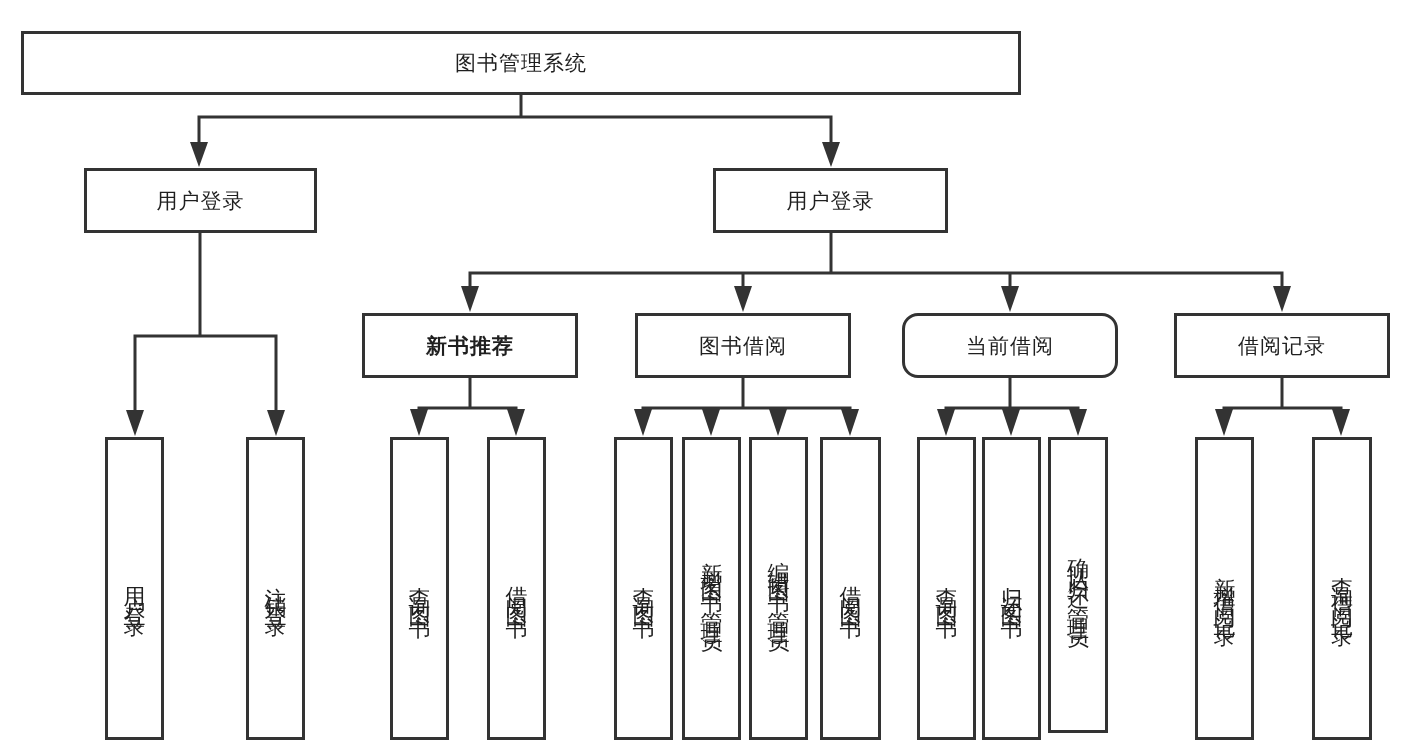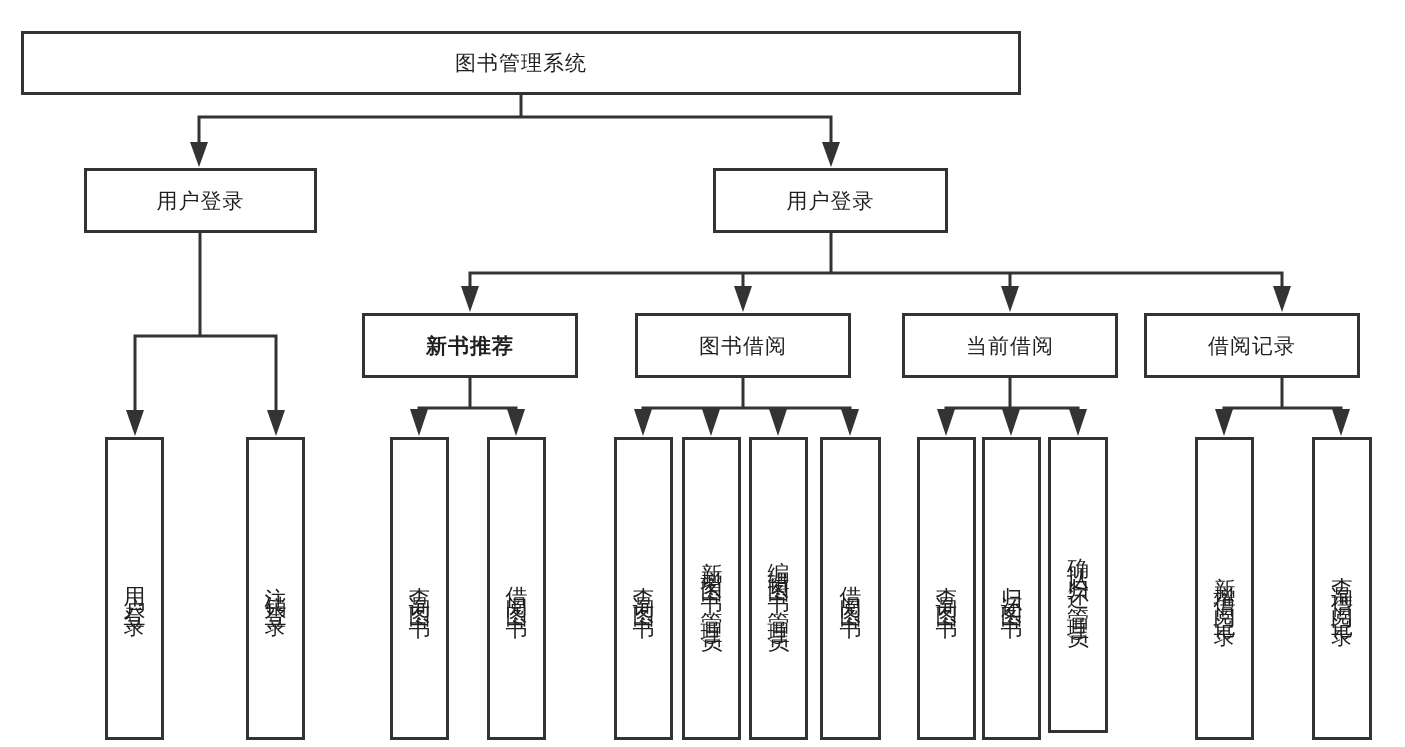--- a/index.html
+++ b/index.html
@@ -116,24 +116,24 @@
   <div class="box" style="left:713px; top:168px; width:235px; height:65px;">
     <span class="lbl">用户登录</span>
   </div>
 
   <div class="box" style="left:362px; top:313px; width:216px; height:65px;font-weight:bold;">
     <span class="lbl">新书推荐</span>
   </div>
   <div class="box" style="left:635px; top:313px; width:216px; height:65px;">
     <span class="lbl">图书借阅</span>
   </div>
-  <div class="box" style="left:902px; top:313px; width:216px; height:65px;">
+  <div class="box" style="left:902px; top:313px; width:216px; height:65px;border-radius:16px;">
     <span class="lbl">当前借阅</span>
   </div>
-  <div class="box" style="left:1144px; top:313px; width:216px; height:65px;">
+  <div class="box" style="left:1174px; top:313px; width:216px; height:65px;">
     <span class="lbl">借阅记录</span>
   </div>
 
   <div class="box v" style="left:105px; top:437px; width:59px; height:303px;">
     <span class="lbl">用户登录</span>
   </div>
   <div class="box v" style="left:246px; top:437px; width:59px; height:303px;">
     <span class="lbl">注销登录</span>
   </div>
 

